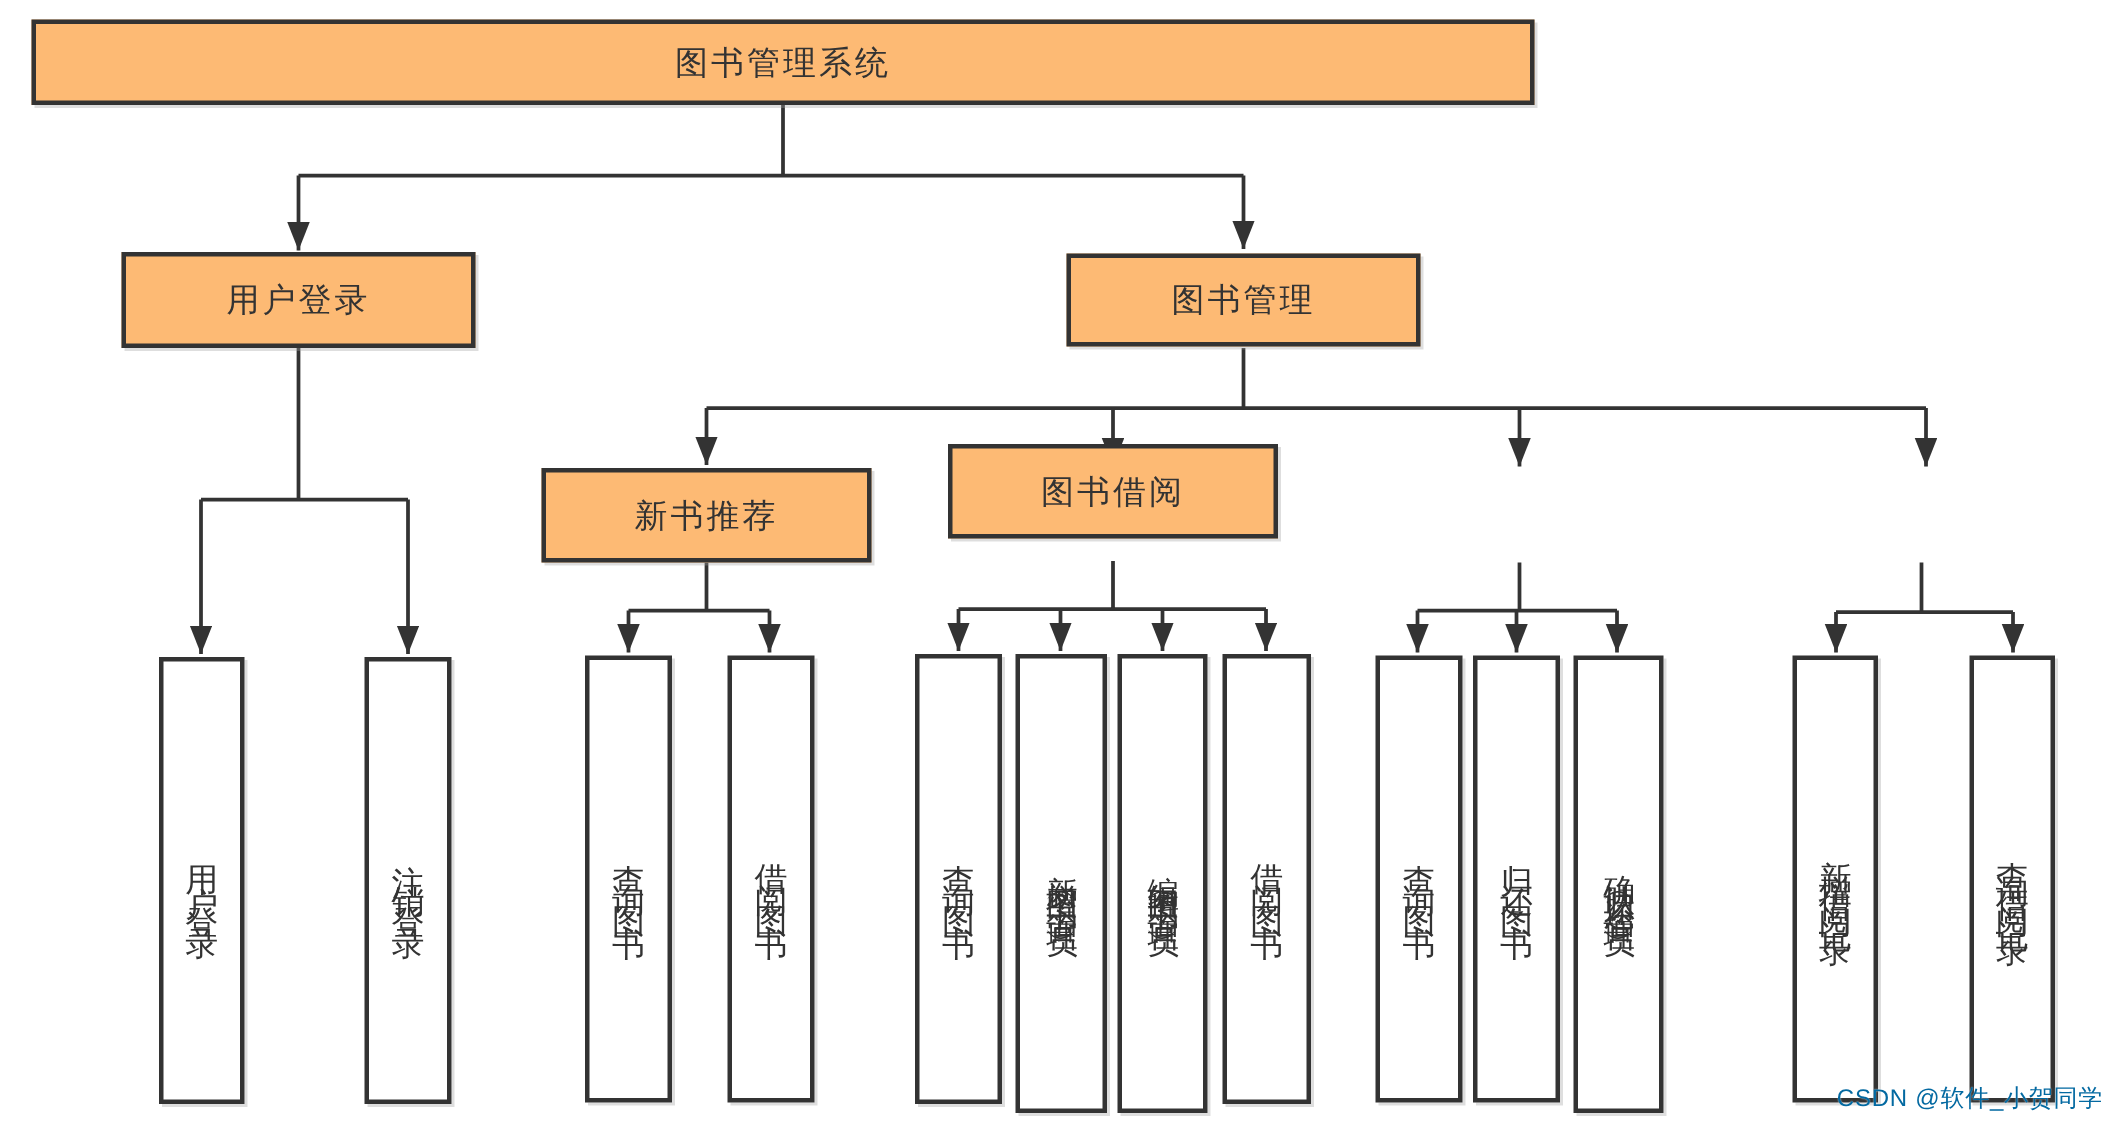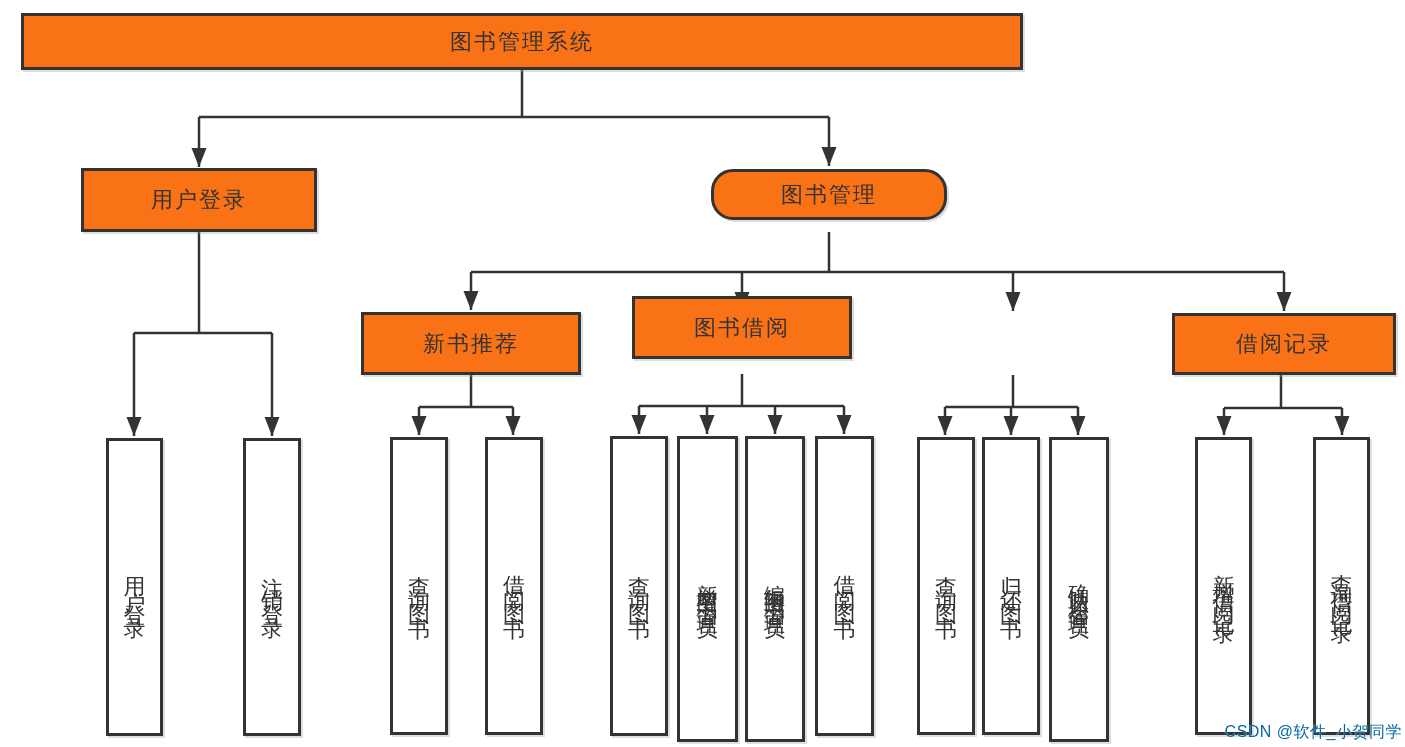--- a/index.html
+++ b/index.html
@@ -2,21 +2,21 @@
 <html><head>
 <meta charset="utf-8">
 <style>
   html,body{margin:0;padding:0;background:#fff;}
   .stage{
     position:relative;width:1405px;height:747px;background:#ffffff;overflow:hidden;
     font-family:"Liberation Sans","DejaVu Sans",sans-serif;
   }
   .wires{position:absolute;left:0;top:0;z-index:1;}
   .hbox{
-    position:absolute;box-sizing:border-box;background:#f97316;border:3px solid #333;
+    position:absolute;box-sizing:border-box;background:#fdba74;border:3px solid #333;
     display:flex;align-items:center;justify-content:center;
     font-size:22px;color:#333;letter-spacing:2px;z-index:2;
     box-shadow:2px 2px 0 rgba(160,160,160,.35);
   }
   .vbox{
     position:absolute;box-sizing:border-box;background:#fff;border:3px solid #333;
     display:flex;align-items:center;justify-content:center;z-index:2;
     box-shadow:2px 2px 0 rgba(160,160,160,.35);
   }
   .vbox .vtext{
@@ -83,32 +83,29 @@
     </g>
   </svg>
 
   <div class="hbox" style="left:21px;top:13px;width:1002px;height:57px;">
     <span>图书管理系统</span>
   </div>
 
   <div class="hbox" style="left:81px;top:168px;width:236px;height:64px;">
     <span>用户登录</span>
   </div>
-  <div class="hbox" style="left:711px;top:169px;width:236px;height:51px;border-radius:22px;">
+  <div class="hbox" style="left:711px;top:169px;width:236px;height:62px;">
     <span>图书管理</span>
   </div>
 
   <div class="hbox" style="left:361px;top:312px;width:220px;height:63px;text-align:right;">
     <span>新书推荐</span>
   </div>
   <div class="hbox" style="left:632px;top:296px;width:220px;height:63px;align-items:center;">
     <span>图书借阅</span>
-  </div>
-  <div class="hbox" style="left:1172px;top:313px;width:224px;height:62px;">
-    <span>借阅记录</span>
   </div>
 
   <div class="vbox" style="left:106px;top:438px;width:57px;height:298px;">
     <span class="vtext">用户登录</span>
   </div>
   <div class="vbox" style="left:243px;top:438px;width:58px;height:298px;">
     <span class="vtext">注销登录</span>
   </div>
 
   <div class="vbox" style="left:390px;top:437px;width:58px;height:298px;">

